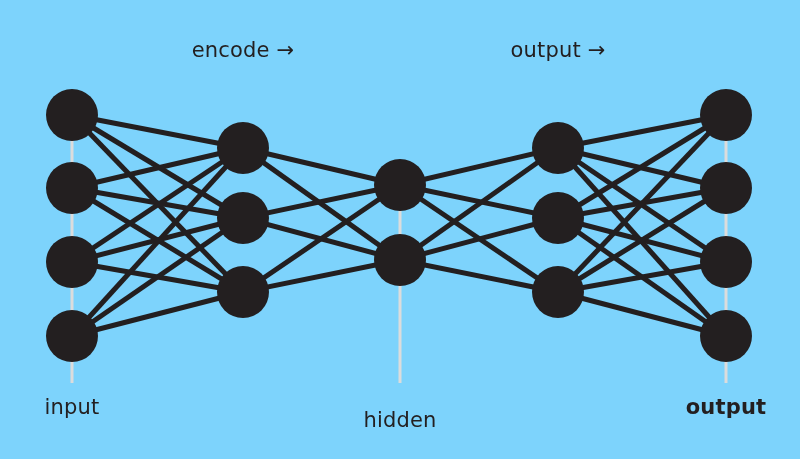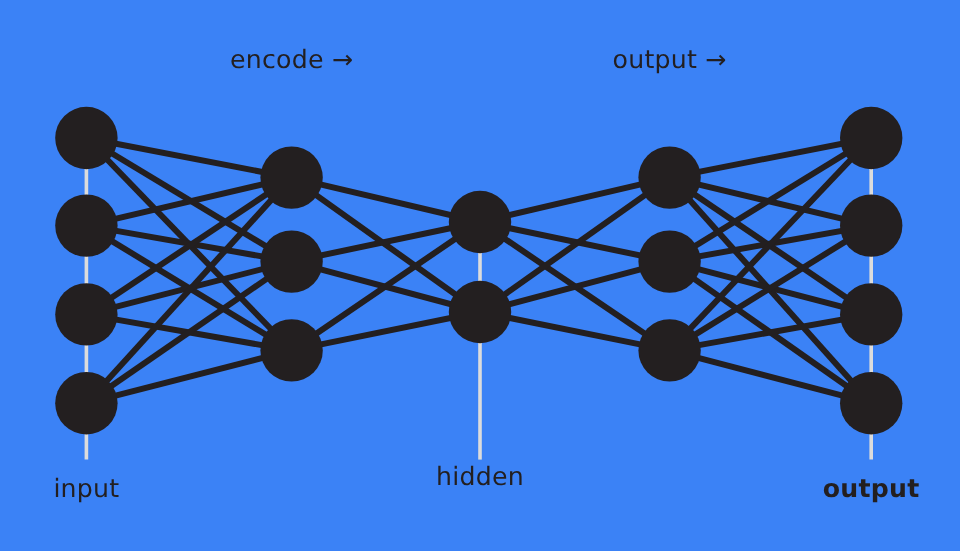--- a/index.html
+++ b/index.html
@@ -8,21 +8,21 @@
     padding: 0;
     background: #ffffff;
   }
   body {
     font-family: "DejaVu Sans", sans-serif;
   }
   #stage {
     position: relative;
     width: 800px;
     height: 459px;
-    background: #3b82f6;
+    background: #7dd3fc;
     overflow: hidden;
   }
   #net-svg {
     position: absolute;
     left: 0;
     top: 0;
     width: 800px;
     height: 459px;
     display: block;
   }
@@ -115,17 +115,17 @@
         <circle cx="726" cy="336" r="26" fill="#231F20"></circle>
       </g>
   </svg>
 
   <div id="phase-labels">
       <div class="phase-label" style="left: 243px; top: 38px;">encode →</div>
       <div class="phase-label" style="left: 558px; top: 38px;">output →</div>
     </div>
   <div id="layer-labels">
       <div class="layer-label" style="left: 72px; top: 395px;">input</div>
-      <div class="layer-label" style="left: 400px; top: 385px; text-align: center;">hidden</div>
+      <div class="layer-label" style="left: 400px; top: 408px; text-align: center;">hidden</div>
       <div class="layer-label" style="left: 726px; top: 395px; font-weight: bold;">output</div>
     </div>
 
 </div>
 
 </body></html>

